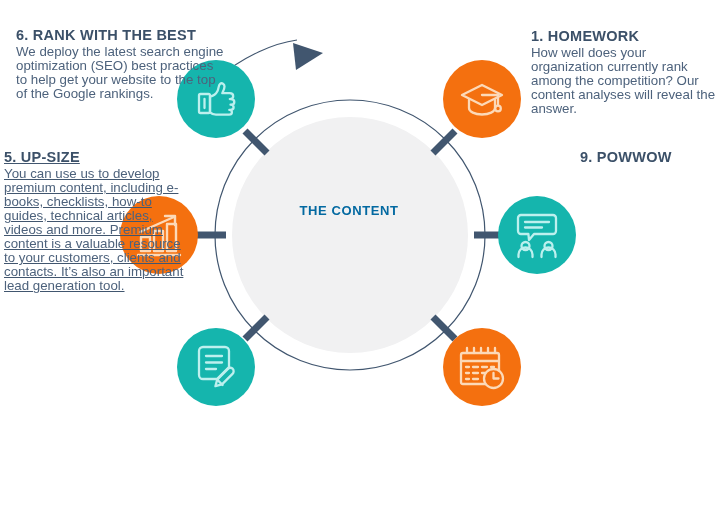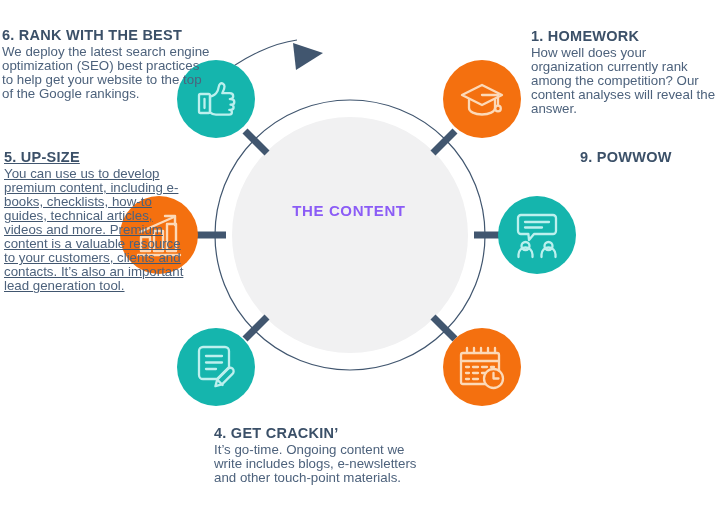--- a/index.html
+++ b/index.html
@@ -45,25 +45,25 @@
   .node.orange{ background: #f4700f; }
   .node svg { display: block; }
 
   
   #center-label {
     position: absolute;
     left: 228px;
     top: 198px;
     width: 242px;
     text-align: center;
-    font-size: 15px;
+    font-size: 13px;
     font-weight: bold;
     line-height: 26px;
     letter-spacing: 0.6px;
-    color: #8b5cf6;
+    color: #0369a1;
   }
   #center-label .l2 { display: block; }
 
   
   .block { position: absolute; }
   .block h3 {
     margin: 0 0 1px 0;
     font-size: 14.5px;
     font-weight: bold;
     letter-spacing: 0.25px;
@@ -71,21 +71,21 @@
     line-height: 18px;
   }
   .block p {
     margin: 0;
     font-size: 13.3px;
     line-height: 14px;
     color: #4d6party;
     color: #4d627c;
   }
 
-  #block-6 { left: 2px;  top: 26px;  width: 212px; }
+  #block-6 { left: 16px;  top: 26px;  width: 212px; }
   #block-5 { left: 4px;  top: 148px; width: 186px; text-decoration: underline; }
   #block-4 { left: 214px; top: 424px; width: 212px; }
   #block-1 { left: 531px; top: 27px;  width: 186px; }
   #block-2 { left: 580px; top: 148px; width: 140px; }
   #block-3 { left: 531px; top: 350px; width: 189px; }
 </style>
 </head>
 <body>
 
 <div id="stage">
@@ -199,24 +199,20 @@
   <div class="block" id="block-6">
     <h3>6. RANK WITH THE BEST</h3>
     <p>We deploy the latest search engine optimization (SEO) best practices to help get your website to the top of the Google rankings.</p>
   </div>
 
   <div class="block" id="block-5">
     <h3>5. UP-SIZE</h3>
     <p>You can use us to develop premium content, including e-books, checklists, how-to guides, technical articles, videos and more. Premium content is a valuable resource to your customers, clients and contacts. It’s also an important lead generation tool.</p>
   </div>
 
-  <div class="block" id="block-4">
-    <h3>4. GET CRACKIN’</h3>
-    <p>It’s go-time. Ongoing content we write includes blogs, e-newsletters and other touch-point materials.</p>
-  </div>
 
   <div class="block" id="block-1">
     <h3>1. HOMEWORK</h3>
     <p>How well does your organization currently rank among the competition? Our content analyses will reveal the answer.</p>
   </div>
 
   <div class="block" id="block-2">
     <h3>9. POWWOW</h3>
   </div>
 

